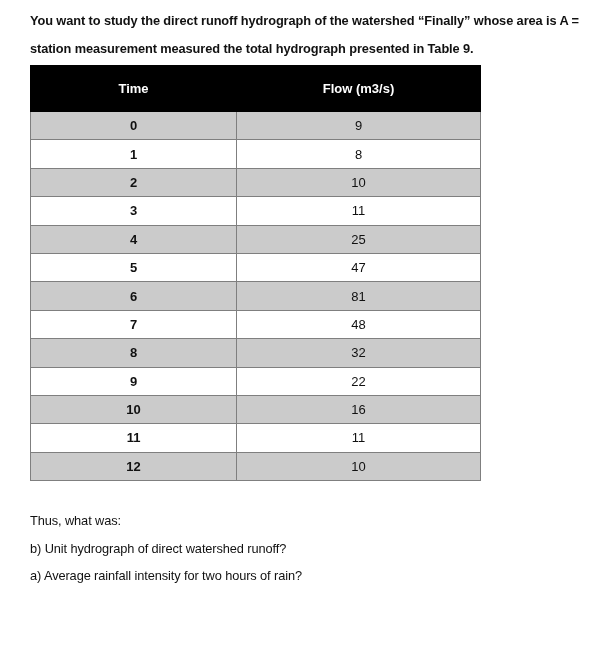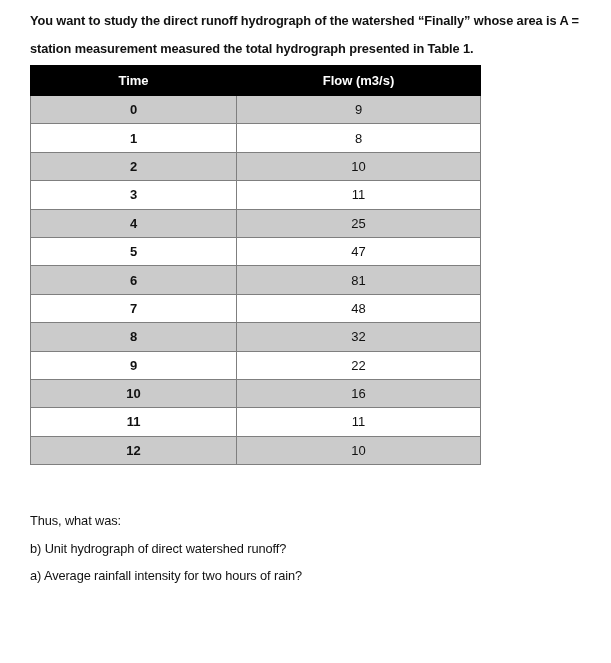--- a/index.html
+++ b/index.html
@@ -41,53 +41,53 @@
   table.hydro col.time-col  { width: 206px; }
   table.hydro col.flow-col  { width: 244px; }
   table.hydro th {
     background: var(--header-bg, #000000);
     color: var(--header-text, #ffffff);
     font-weight: bold;
     font-size: 13px;
     height: 29px;
     text-align: center;
     border: 1px solid var(--header-bg, #000000);
-    padding: 0;
+    padding: 8px;
   }
   table.hydro td {
     border: 1px solid var(--border-color, #7f7f7f);
     height: 27.4px;
     text-align: center;
     vertical-align: middle;
     font-size: 13px;
     padding: 0;
     background: #ffffff;
   }
   table.hydro tbody tr:nth-child(odd) td {
     background: var(--stripe-color, #cbcbcb);
   }
   table.hydro td.time-cell { font-weight: bold; }
   .questions {
-    margin-top: 42px;
+    margin-top: 26px;
   }
   .q-line {
     font-size: 12.8px;
     line-height: 27.5px;
     white-space: nowrap;
     letter-spacing: -0.1px;
   }
 </style>
 </head>
 <body>
 
 <div class="page">
 
   <div>
     <div class="intro-line">You want to study the direct runoff hydrograph of the watershed “Finally” whose area is A =</div>
-    <div class="intro-line">station measurement measured the total hydrograph presented in Table 1.</div>
+    <div class="intro-line">station measurement measured the total hydrograph presented in Table 9.</div>
   </div>
 
 
   <table class="hydro">
     <colgroup>
       <col class="time-col">
       <col class="flow-col">
     </colgroup>
     <thead>
       <tr>

